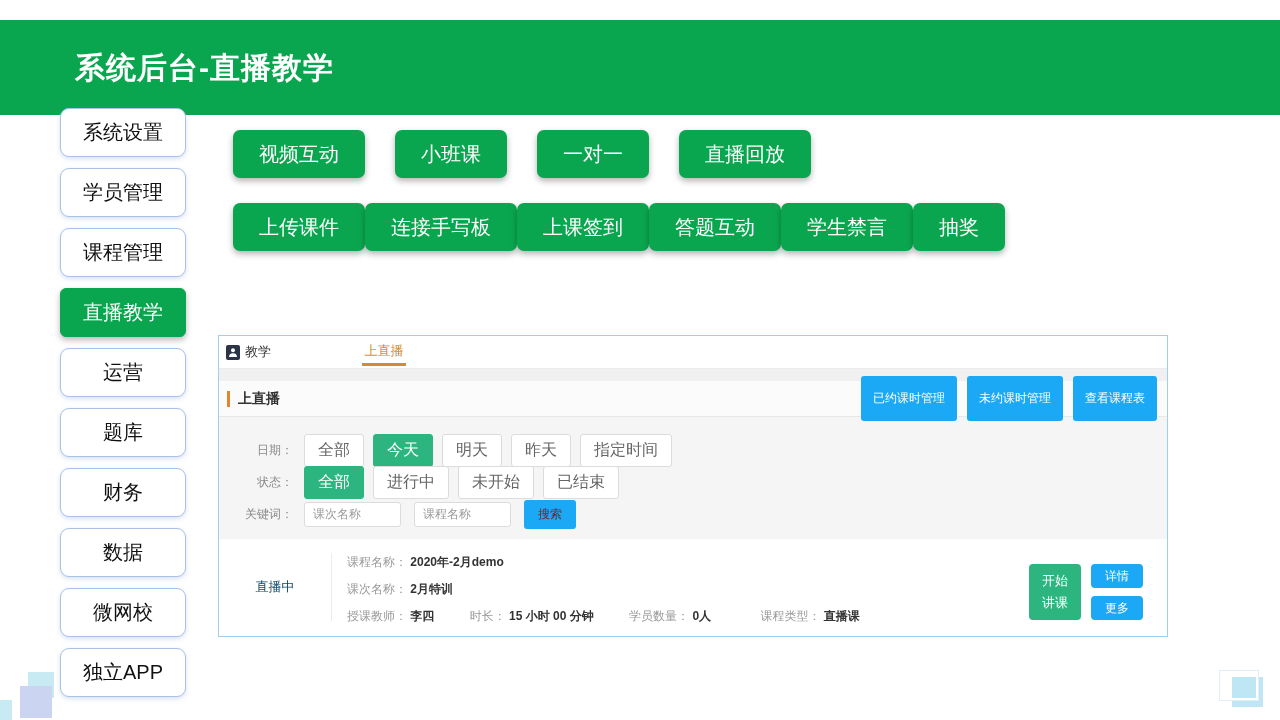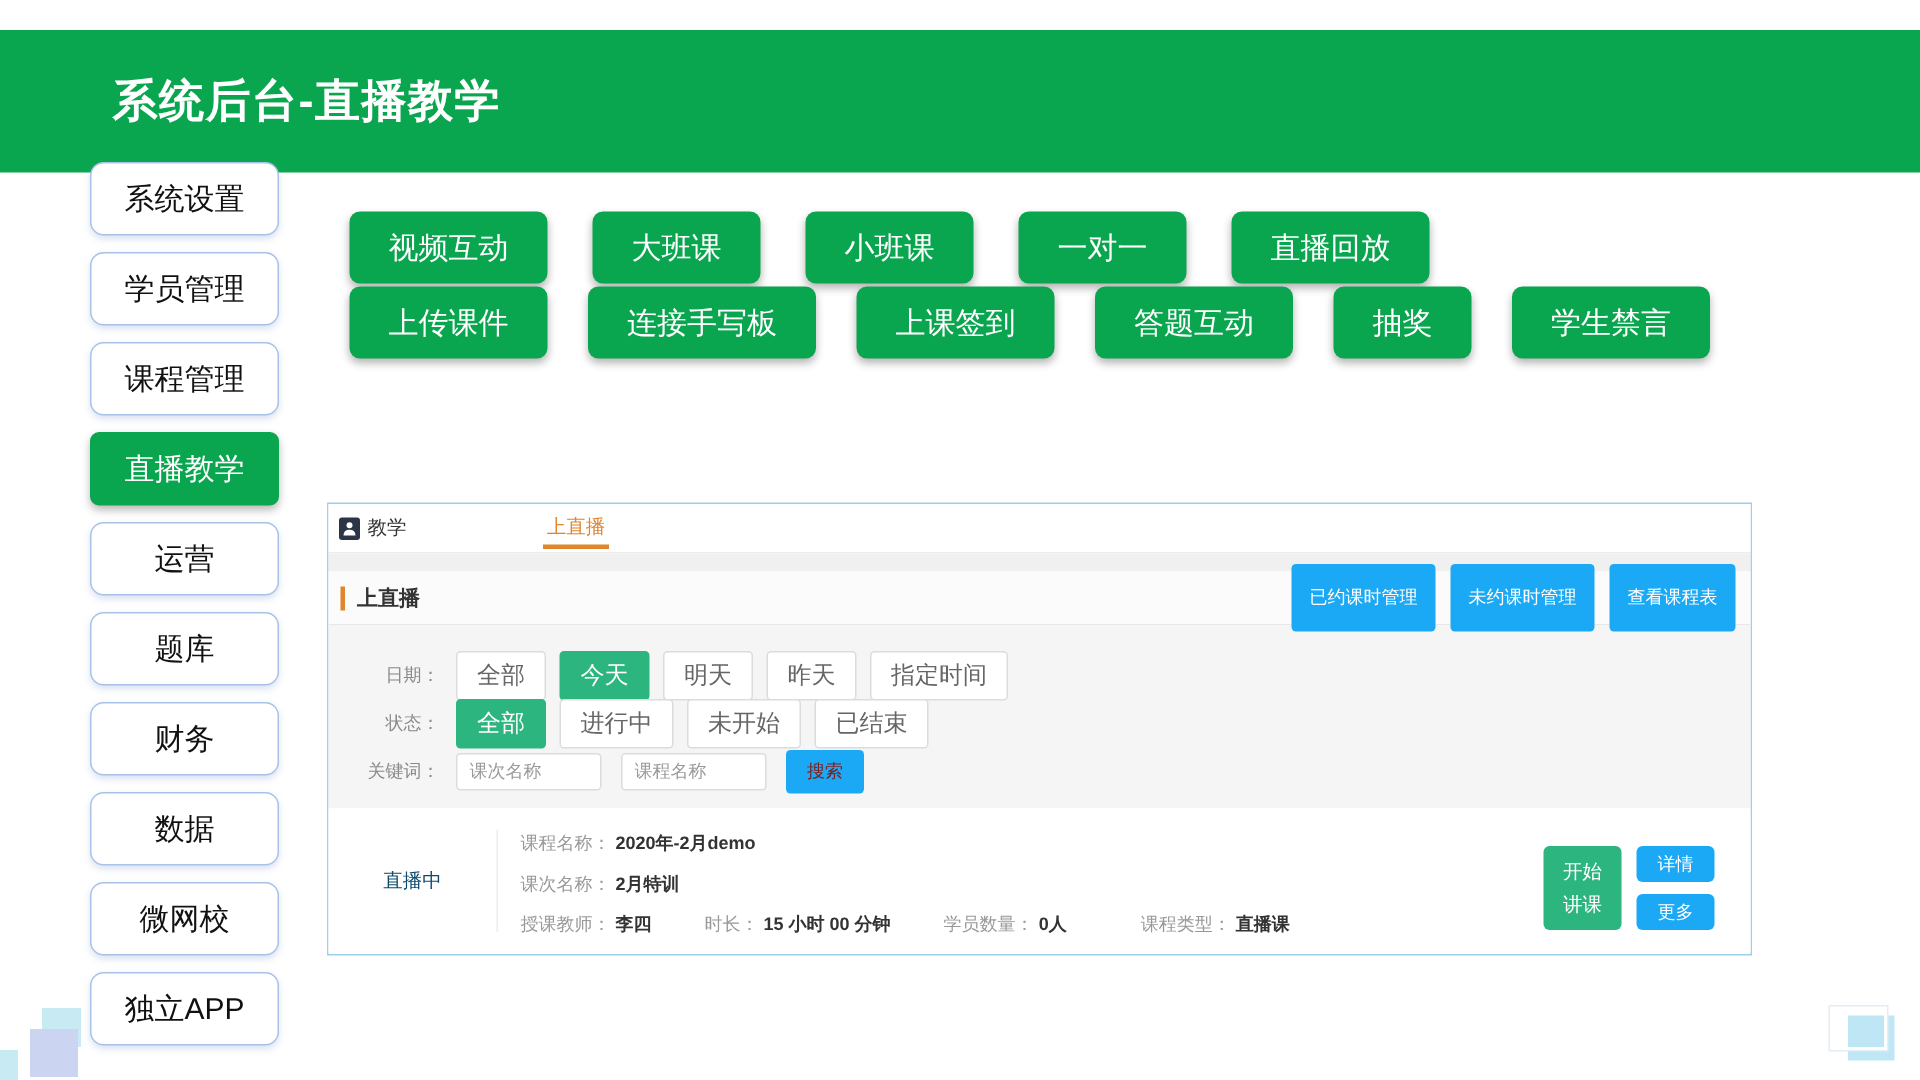--- a/index.html
+++ b/index.html
@@ -13,22 +13,22 @@
   
   .sidebar { position: absolute; left: 60px; top: 108px; width: 126px; display: flex; flex-direction: column; gap: 11px; }
   .side-btn { height: 49px; background: #ffffff; border: 1px solid #a9c2e8; border-radius: 9px;
               display: flex; align-items: center; justify-content: center; font-size: 20px; color: #111;
               box-shadow: 0 2px 5px rgba(120,150,200,0.28); cursor: pointer; }
   .side-btn.active { background: #0AA64F; border-color: #0AA64F; color: #fff; border-radius: 6px;
                      box-shadow: 0 3px 6px rgba(0,0,0,0.28); }
 
   
   .feat-row { position: absolute; left: 233px; display: flex; }
-  .feat-row.row1 { top: 130px; gap: 30px; margin-top: 11px; }
-  .feat-row.row2 { top: 191px; gap: 27px; }
+  .feat-row.row1 { top: 130px; gap: 30px; }
+  .feat-row.row2 { top: 203px; }
   .feat { height: 48px; padding: 0 26px; background: #0AA64F; border: none; border-radius: 7px;
           color: #fff; font-size: 20px; box-shadow: 0 3px 6px rgba(0,0,0,0.3); cursor: pointer; }
 
   
   .panel { position: absolute; left: 218px; top: 335px; width: 950px; height: 302px;
            background: #ffffff; border: 1px solid #9fd0ea; }
 
   .tabbar { position: relative; height: 33px; background: #fff; border-bottom: 1px solid #ececec; }
   .app-icon { position: absolute; left: 7px; top: 9px; width: 14px; height: 15px; background: #2b3547; border-radius: 2px;
               display: flex; align-items: center; justify-content: center; }
@@ -105,33 +105,32 @@
     <div class="side-btn">运营</div>
     <div class="side-btn">题库</div>
     <div class="side-btn">财务</div>
     <div class="side-btn">数据</div>
     <div class="side-btn">微网校</div>
     <div class="side-btn">独立APP</div>
   </nav>
 
   <div class="feat-row row1">
     <button class="feat">视频互动</button>
-    <button class="feat">大班课</button>
     <button class="feat">小班课</button>
     <button class="feat">一对一</button>
     <button class="feat">直播回放</button>
   </div>
 
   <div class="feat-row row2">
     <button class="feat">上传课件</button>
     <button class="feat">连接手写板</button>
     <button class="feat">上课签到</button>
     <button class="feat">答题互动</button>
+    <button class="feat">学生禁言</button>
     <button class="feat">抽奖</button>
-    <button class="feat">学生禁言</button>
   </div>
 
   <section class="panel">
 
     <div class="tabbar">
       <span class="app-icon">
         <svg width="10" height="11" viewBox="0 0 10 11">
           <circle cx="5" cy="3.2" r="2" fill="#ffffff"></circle>
           <path d="M1 10 Q1 6.2 5 6.2 Q9 6.2 9 10 Z" fill="#ffffff"></path>
         </svg>

